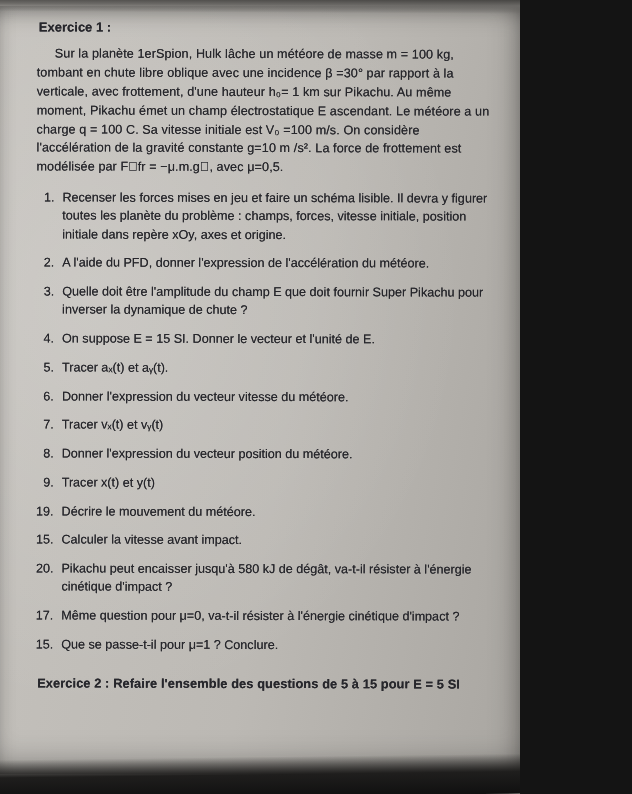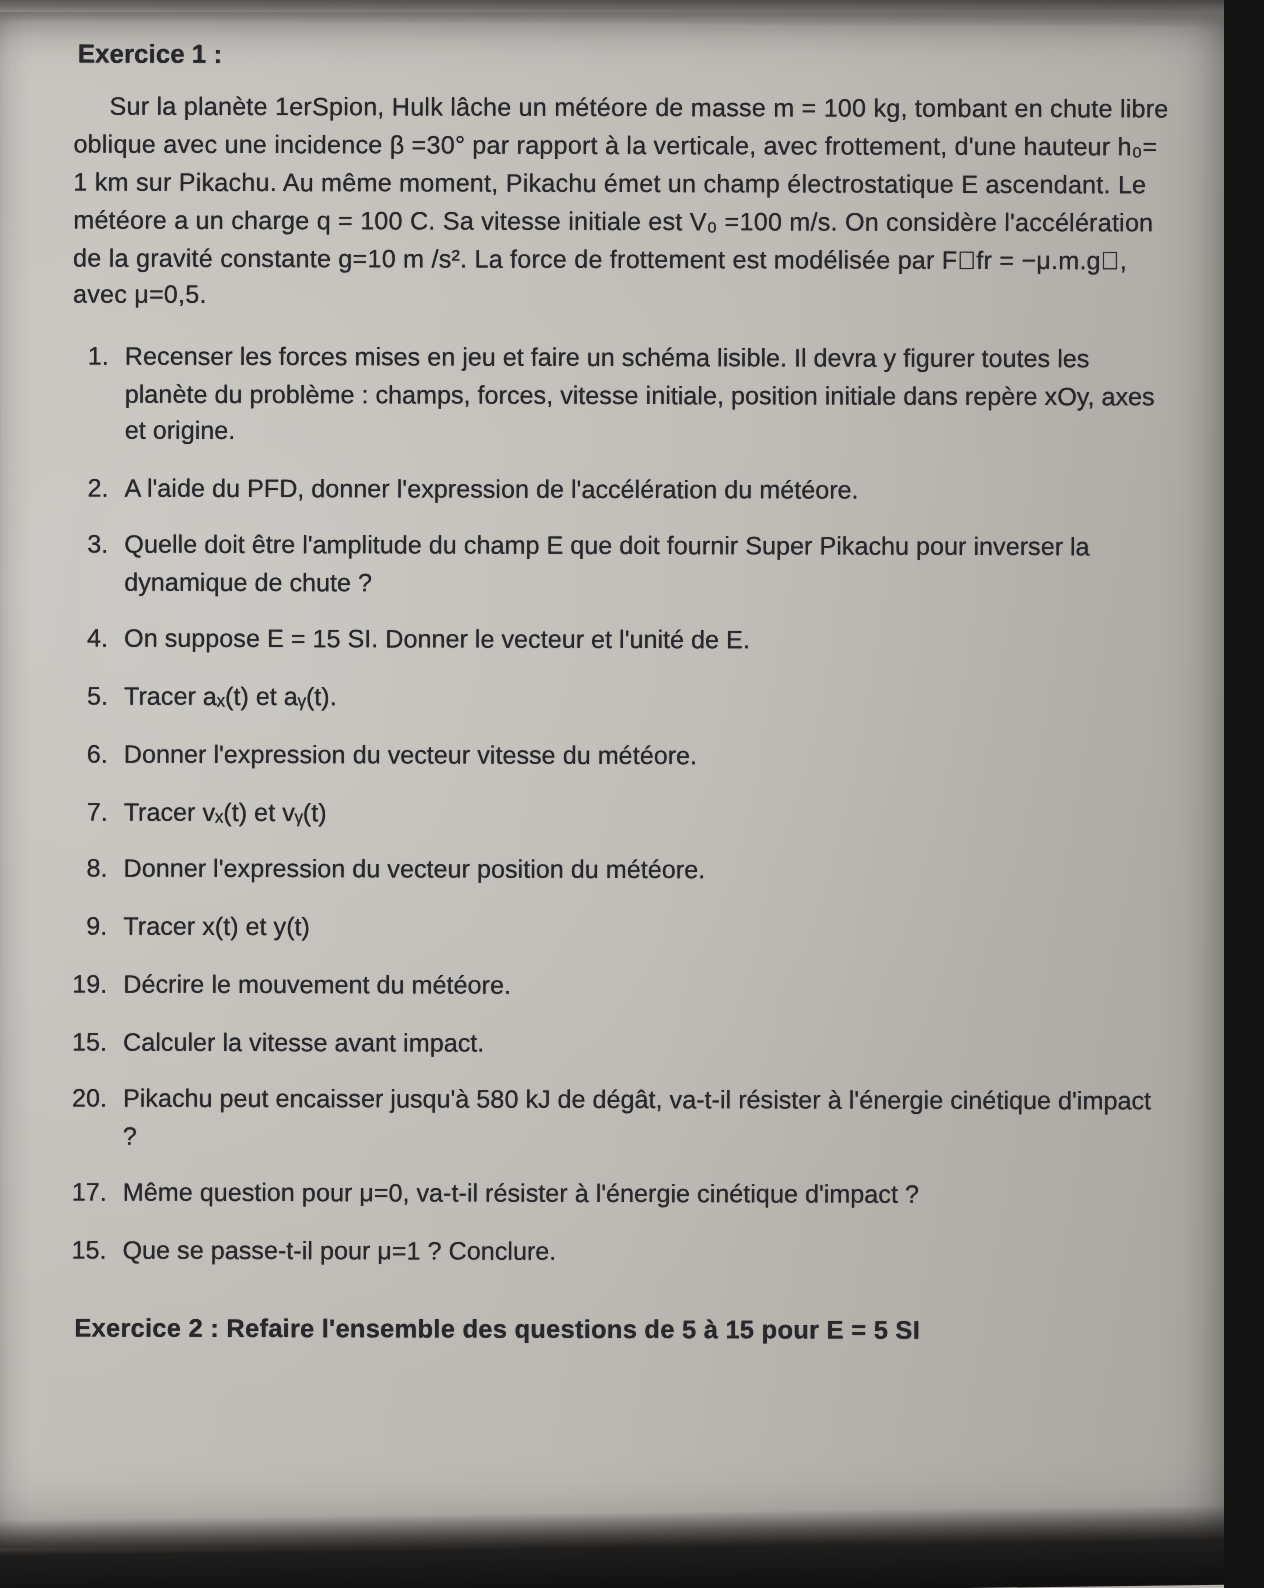--- a/index.html
+++ b/index.html
@@ -5,21 +5,21 @@
   * { box-sizing: border-box; }
   html, body { margin: 0; padding: 0; }
   body {
     width: 632px; height: 794px;
     background: #141414;
     overflow: hidden;
     font-family: "Liberation Sans", sans-serif;
   }
   .photo {
     position: relative;
-    width: 612px; height: 794px;
+    width: 520px; height: 794px;
     background: #b7b4af;
     overflow: hidden;
   }
   .band-top {
     position: absolute; top: -4px; left: -6px; right: -6px; height: 18px;
     background: linear-gradient(180deg, #2f2e2c 0%, #6b6966 55%, rgba(120,118,115,0) 100%);
     transform: rotate(0.3deg);
     transform-origin: top right;
     z-index: 3;
   }

